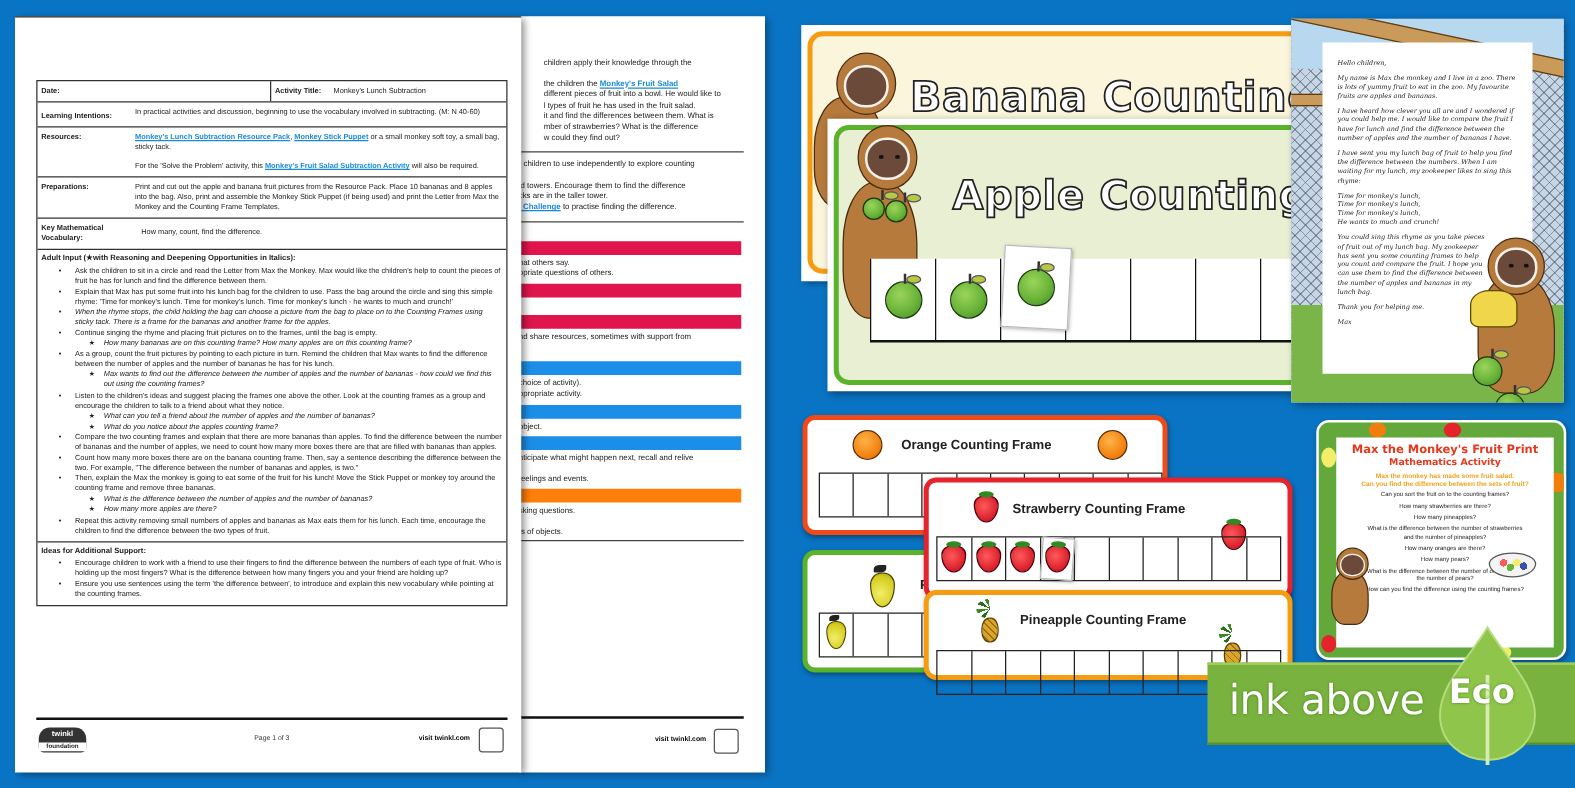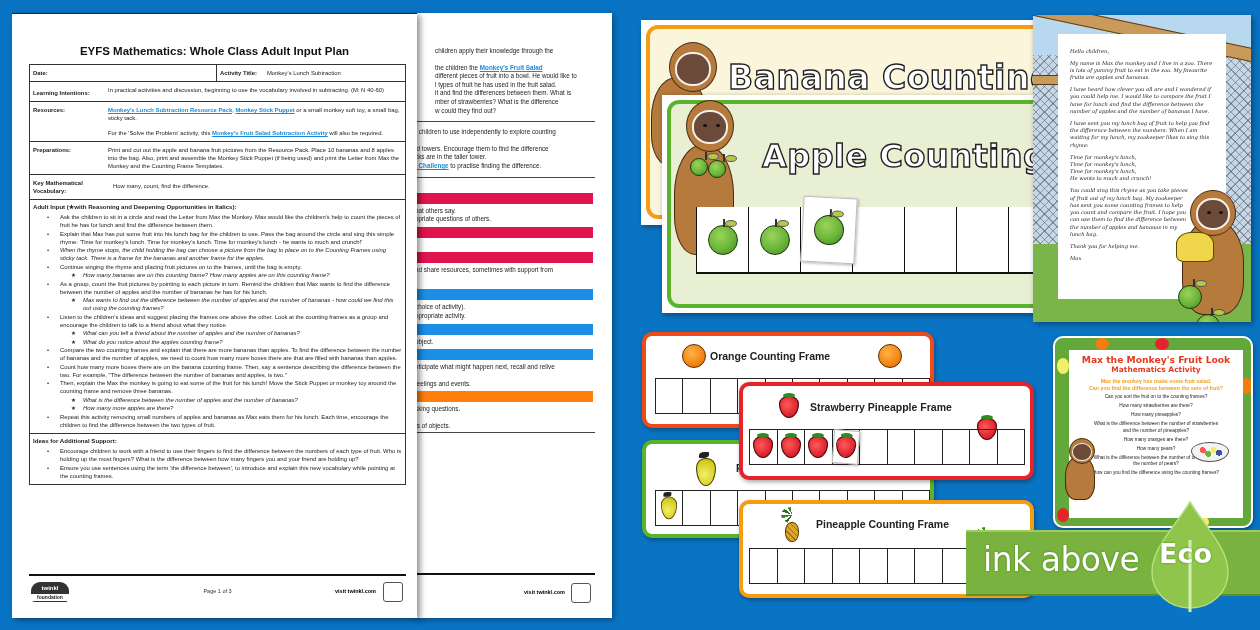--- a/index.html
+++ b/index.html
@@ -147,21 +147,20 @@
     <div>ts of objects.</div>
     <div class="rule"></div>
   </div>
   <div class="footer">
     <span class="visit" style="right:30px">visit twinkl.com</span>
     <div class="badge" style="right:4px; top:8px"></div>
   </div>
 </div>
 
 <div class="abs doc-front">
-  <div class="doc-title">EYFS Mathematics: Whole Class Adult Input Plan</div>
   <div class="tbl">
     <div class="row">
       <div class="lbl" style="width:186px">Date:</div>
       <div class="val" style="border-left:1px solid #333; display:flex; gap:10px">
         <b>Activity Title:</b>
         <span>Monkey's Lunch Subtraction</span>
       </div>
     </div>
     <div class="row">
       <div class="lbl" style="padding-top:7px">Learning Intentions:</div>
@@ -295,21 +294,21 @@
         <div class="eye" style="left:21px;top:11px"></div>
       </div>
     <div style="position:absolute; left:0; top:42px; width:38px; height:30px; background:#f0d64a; border:1px solid #5a4a00; border-radius:40% 40% 20% 20%"></div>
   </div>
   <div class="apple abs" style="left:145px; top:270px; width:24px; height:24px"></div>
   <div class="apple abs" style="left:163px; top:275px; width:24px; height:24px"></div>
 </div>
 
 <div class="abs cf" style="left:642px; top:332px; width:292px; height:96px; border:4px solid #f04a1a">
   <div class="fruit orange" style="left:36px; top:8px"></div>
-  <div class="ttl" style="left:64px; top:14px">Orange Counting Frame</div>
+  <div class="ttl" style="left:75px; top:14px">Orange Counting Frame</div>
   <div class="fruit orange" style="left:232px; top:8px"></div>
   <div class="grid" style="left:9px; top:42px; width:275px">
     <div class="g"></div>
       <div class="g"></div>
       <div class="g"></div>
       <div class="g"></div>
       <div class="g"></div>
       <div class="g"></div>
       <div class="g"></div>
       <div class="g"></div>
@@ -332,21 +331,21 @@
       <div class="g"></div>
       <div class="g"></div>
       <div class="g"></div>
       <div class="g"></div>
       <div class="g"></div>
   </div>
 </div>
 
 <div class="abs cf" style="left:739px; top:382px; width:295px; height:98px; border:4px solid #e5232d">
   <div class="fruit strawberry" style="left:36px; top:10px"></div>
-  <div class="ttl" style="left:67px; top:15px">Strawberry Pineapple Frame</div>
+  <div class="ttl" style="left:67px; top:15px">Strawberry Counting Frame</div>
   <div class="fruit strawberry" style="left:234px; top:10px"></div>
   <div class="grid" style="left:6px; top:43px; width:276px">
     <div class="g">
         <div class="strawberry"></div>
       </div>
     <div class="g">
         <div class="strawberry"></div>
       </div>
     <div class="g">
         <div class="strawberry"></div>
@@ -358,21 +357,21 @@
       </div>
     <div class="g"></div>
       <div class="g"></div>
       <div class="g"></div>
       <div class="g"></div>
       <div class="g"></div>
       <div class="g"></div>
   </div>
 </div>
 
-<div class="abs cf" style="left:739px; top:500px; width:295px; height:98px; border:4px solid #f59c12">
+<div class="abs cf" style="left:739px; top:472px; width:295px; height:72px; border:4px solid #f59c12">
   <div class="fruit pineapple" style="left:42px; top:18px"></div>
   <div class="ttl" style="left:73px; top:14px">Pineapple Counting Frame</div>
   <div class="fruit pineapple" style="left:236px; top:18px"></div>
   <div class="grid" style="left:6px; top:44px; width:276px">
     <div class="g"></div>
       <div class="g"></div>
       <div class="g"></div>
       <div class="g"></div>
       <div class="g"></div>
       <div class="g"></div>
@@ -384,21 +383,21 @@
 </div>
 
 <div class="abs salad">
   <div class="deco" style="left:2px; top:20px; width:12px; height:16px; background:#f2ee6a"></div>
   <div class="deco" style="left:40px; top:0; width:14px; height:12px; background:#f07d0c"></div>
   <div class="deco" style="left:100px; top:0; width:14px; height:12px; background:#e5232d"></div>
   <div class="deco" style="left:184px; top:40px; width:14px; height:16px; background:#f07d0c"></div>
   <div class="deco" style="left:2px; top:170px; width:12px; height:14px; background:#e5232d"></div>
   <div class="deco" style="left:140px; top:178px; width:14px; height:12px; background:#f2ee6a"></div>
   <div class="panel">
-    <h3>Max the Monkey's Fruit Look</h3>
+    <h3>Max the Monkey's Fruit Print</h3>
     <h4>Mathematics Activity</h4>
     <div class="sub">Max the monkey has made some fruit salad.</div>
     <div class="sub" style="margin-top:0">Can you find the difference between the sets of fruit?</div>
     <div class="q" style="padding:0 6px">Can you sort the fruit on to the counting frames?</div>
     <div class="q">How many strawberries are there?</div>
     <div class="q">How many pineapples?</div>
     <div class="q">What is the difference between the number of strawberries and the number of pineapples?</div>
     <div class="q">How many oranges are there?</div>
     <div class="q">How many pears?</div>
     <div class="q">What is the difference between the number of oranges and the number of pears?</div>

